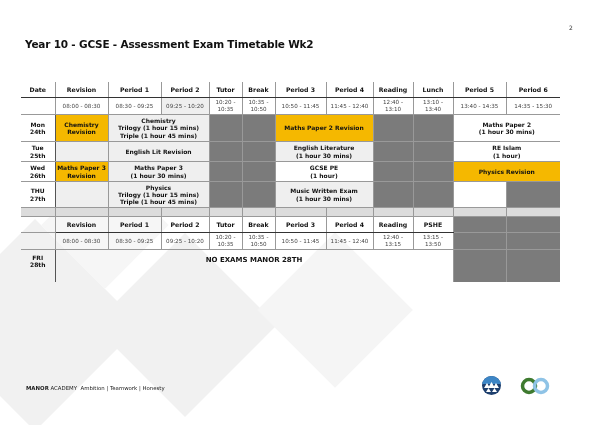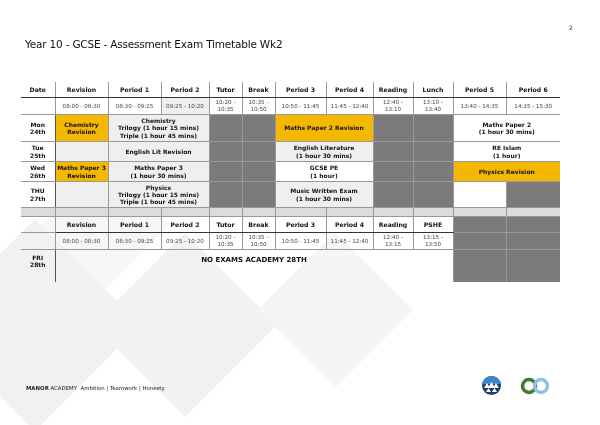--- a/index.html
+++ b/index.html
@@ -1,19 +1,19 @@
 <!DOCTYPE html>
 <html><head>
 <meta charset="utf-8">
 <style>
   html,body{margin:0;padding:0;}
   body{width:600px;height:425px;background:#ffffff;position:relative;overflow:hidden;font-family:"DejaVu Sans",sans-serif;color:#111;}
   .bg-shape{position:absolute;background:#f1f1f1;transform:rotate(45deg);}
   .page-num{position:absolute;left:569px;top:24px;font-size:6px;color:#333;}
-  .title{position:absolute;left:25px;top:38px;font-size:10.5px;font-weight:normal;letter-spacing:-0.2px;}
+  .title{position:absolute;left:25px;top:38px;font-size:10.5px;font-weight:bold;letter-spacing:-0.2px;}
   table.tt{position:absolute;left:21px;top:82px;border-collapse:collapse;table-layout:fixed;width:539px;}
   table.tt td{font-size:5.6px;text-align:center;vertical-align:middle;padding:0 1px;line-height:1.2;border-left:1px solid #999;border-bottom:1px solid #999;overflow:hidden;}
   table.tt td:first-child{border-left:none;}
   table.tt td.hdr{font-weight:bold;font-size:6.2px;height:15px;border-bottom:1.5px solid #333;}
   table.tt td.time{color:#444;height:16px;}
   table.tt td.day{font-weight:bold;font-size:6px;border-right:1px solid #555;}
   table.tt td.exam{font-weight:bold;font-size:6px;}
   .gold{background:#f5b800;}
   .dark{background:#7b7b7b;}
   .light{background:#efefef;}
@@ -171,21 +171,21 @@
     <td class="time">10:50 - 11:45</td>
     <td class="time">11:45 - 12:40</td>
     <td class="time">12:40 - 13:15</td>
     <td class="time">13:15 - 13:50</td>
     <td class="dark"></td>
     <td class="dark"></td>
   </tr>
 
   <tr style="height:32px;">
     <td class="day" style="border-bottom:none;vertical-align:top;padding-top:4px;"><span>FRI</span><br><span>28th</span></td>
-    <td colspan="9" class="nothing exam" style="font-size:7px;vertical-align:top;padding-top:6px;">NO EXAMS ACADEMY 28TH</td>
+    <td colspan="9" class="nothing exam" style="font-size:7px;vertical-align:top;padding-top:6px;">NO EXAMS MANOR 28TH</td>
     <td class="dark" style="border-bottom:none;"></td>
     <td class="dark" style="border-bottom:none;"></td>
   </tr>
 </tbody>
   </table>
 
 <div class="footer">
   <b>MANOR</b>
   <span>ACADEMY</span>&nbsp;
   <span>Ambition | Teamwork | Honesty</span>

